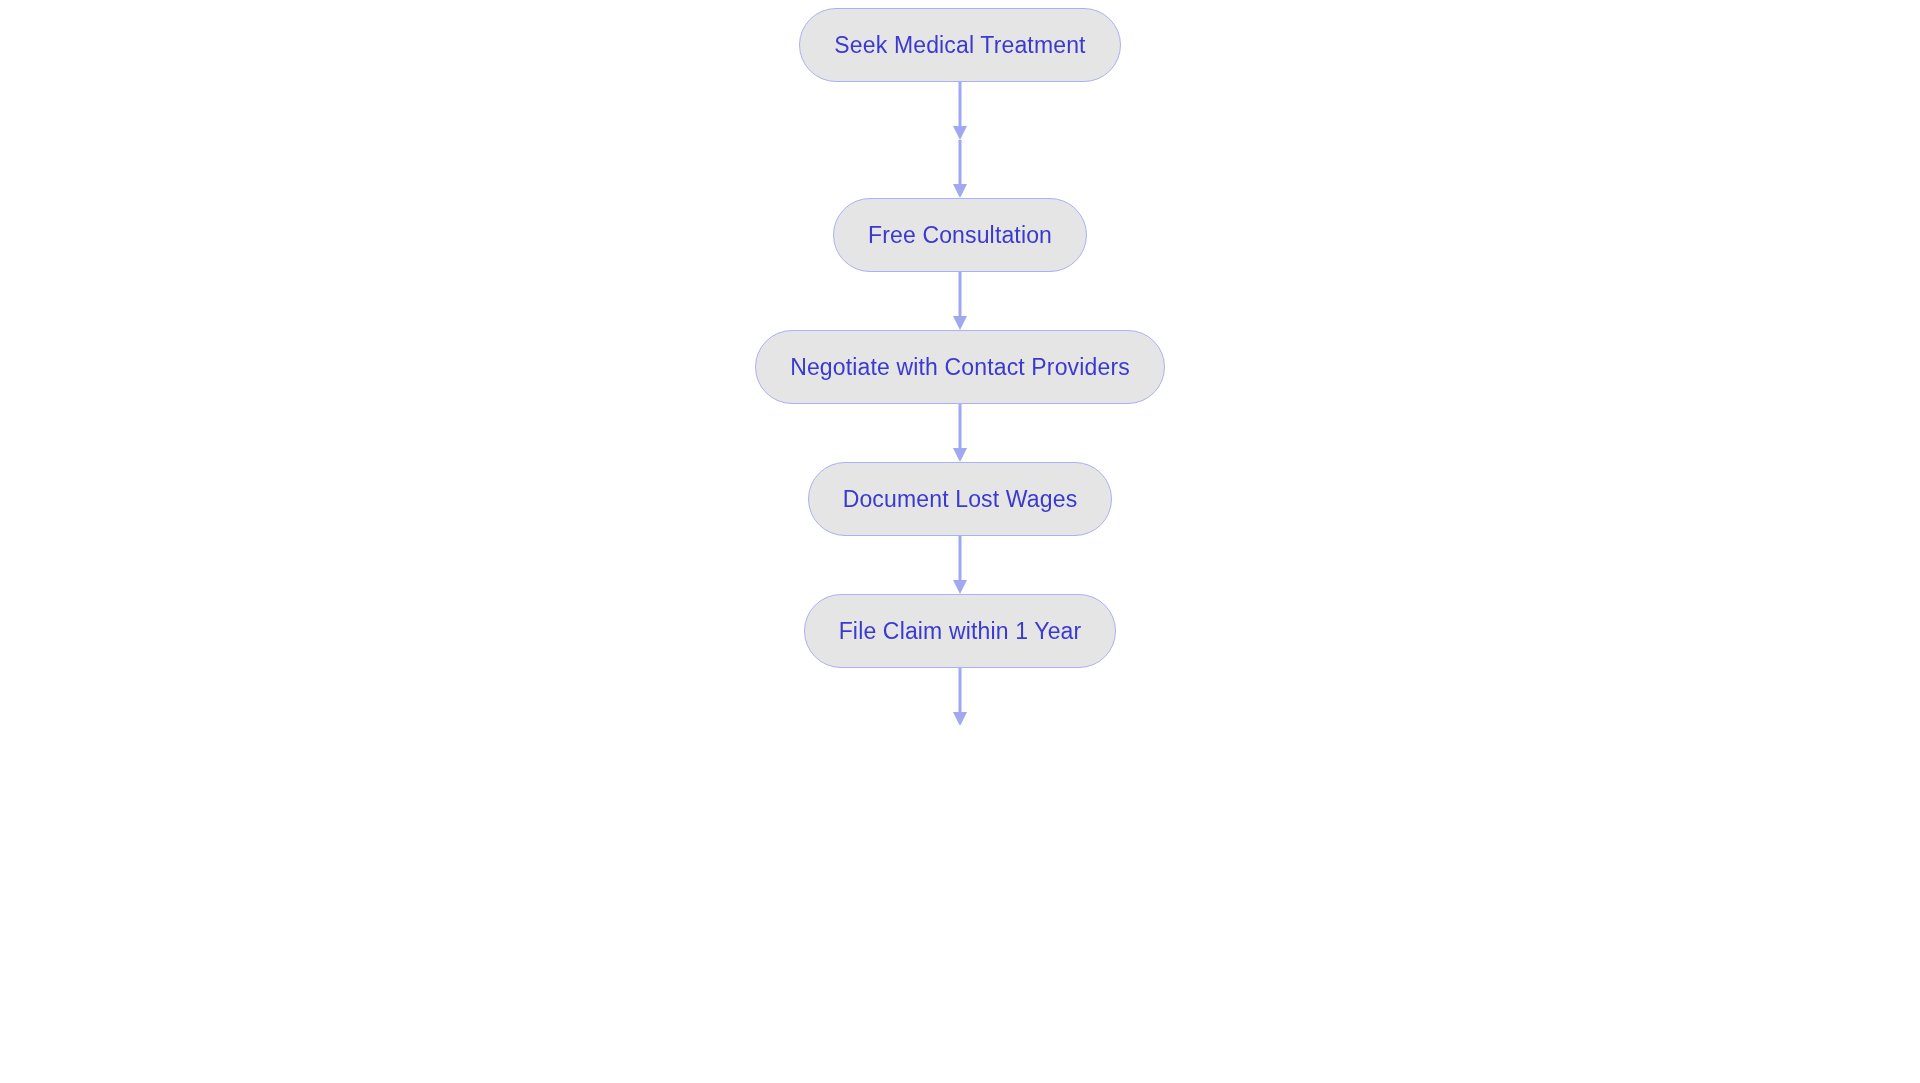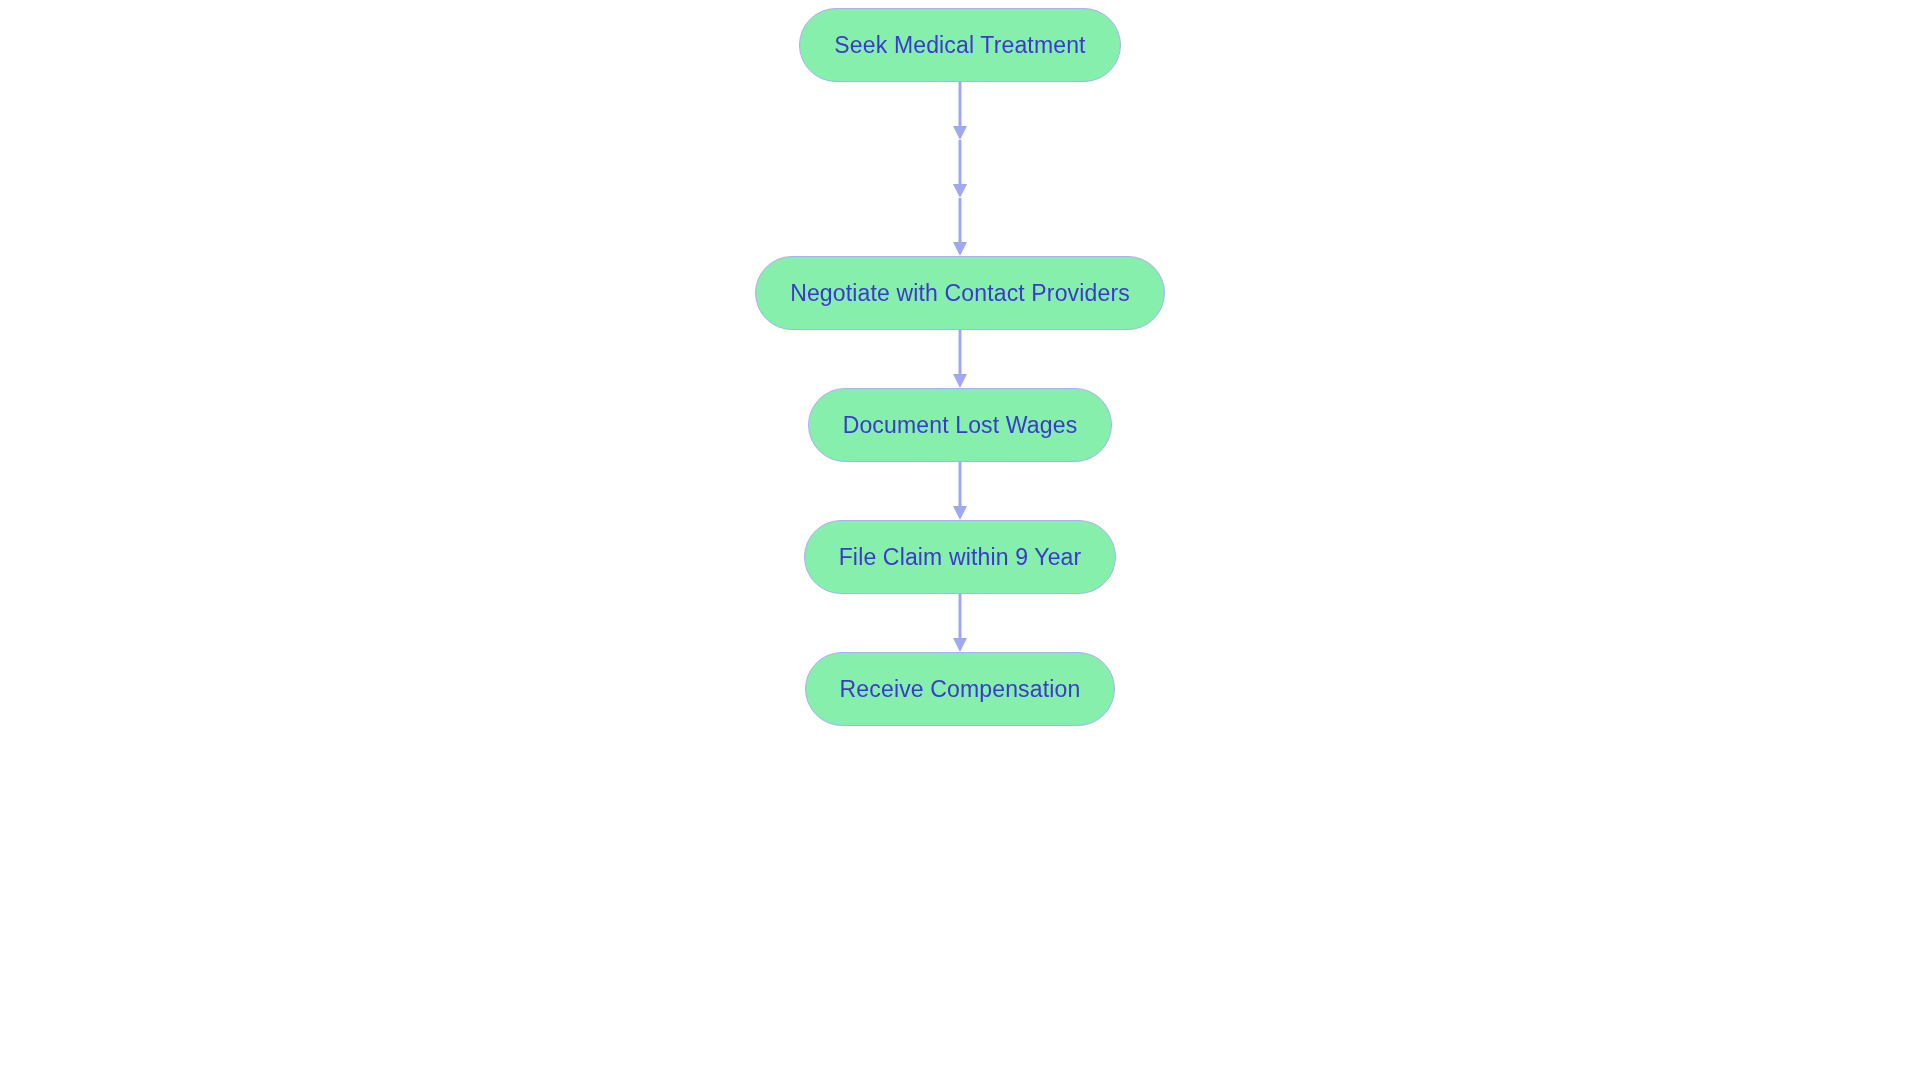--- a/index.html
+++ b/index.html
@@ -35,21 +35,21 @@
     padding-top: 8px;
     box-sizing: border-box;
   }
 
   .flow-node {
     height: 74px;
     box-sizing: border-box;
     display: flex;
     align-items: center;
     justify-content: flex-start;
-    background: #86efac;
+    background: #e5e5e5;
     border: 1px solid #aab0f5;
     border-radius: 37px;
     color: #3a3ad0;
     font-size: 23px;
     font-weight: 400;
     letter-spacing: 0.15px;
     white-space: nowrap;
     padding: 0 34px;
     flex: 0 0 auto;
   }
@@ -98,20 +98,23 @@
       <div class="conn-line"></div>
       <div class="conn-arrowhead"></div>
     </div>
 
 
     <div class="flow-connector">
       <div class="conn-line"></div>
       <div class="conn-arrowhead"></div>
     </div>
 
+    <div class="flow-node">
+      <span>Free Consultation</span>
+    </div>
 
     <div class="flow-connector">
       <div class="conn-line"></div>
       <div class="conn-arrowhead"></div>
     </div>
 
     <div class="flow-node">
       <span>Negotiate with Contact Providers</span>
     </div>
 
@@ -123,26 +126,23 @@
     <div class="flow-node">
       <span>Document Lost Wages</span>
     </div>
 
     <div class="flow-connector">
       <div class="conn-line"></div>
       <div class="conn-arrowhead"></div>
     </div>
 
     <div class="flow-node">
-      <span>File Claim within 9 Year</span>
+      <span>File Claim within 1 Year</span>
     </div>
 
     <div class="flow-connector">
       <div class="conn-line"></div>
       <div class="conn-arrowhead"></div>
     </div>
 
-    <div class="flow-node">
-      <span>Receive Compensation</span>
-    </div>
 
   </div>
 </div>
 
 </body></html>

